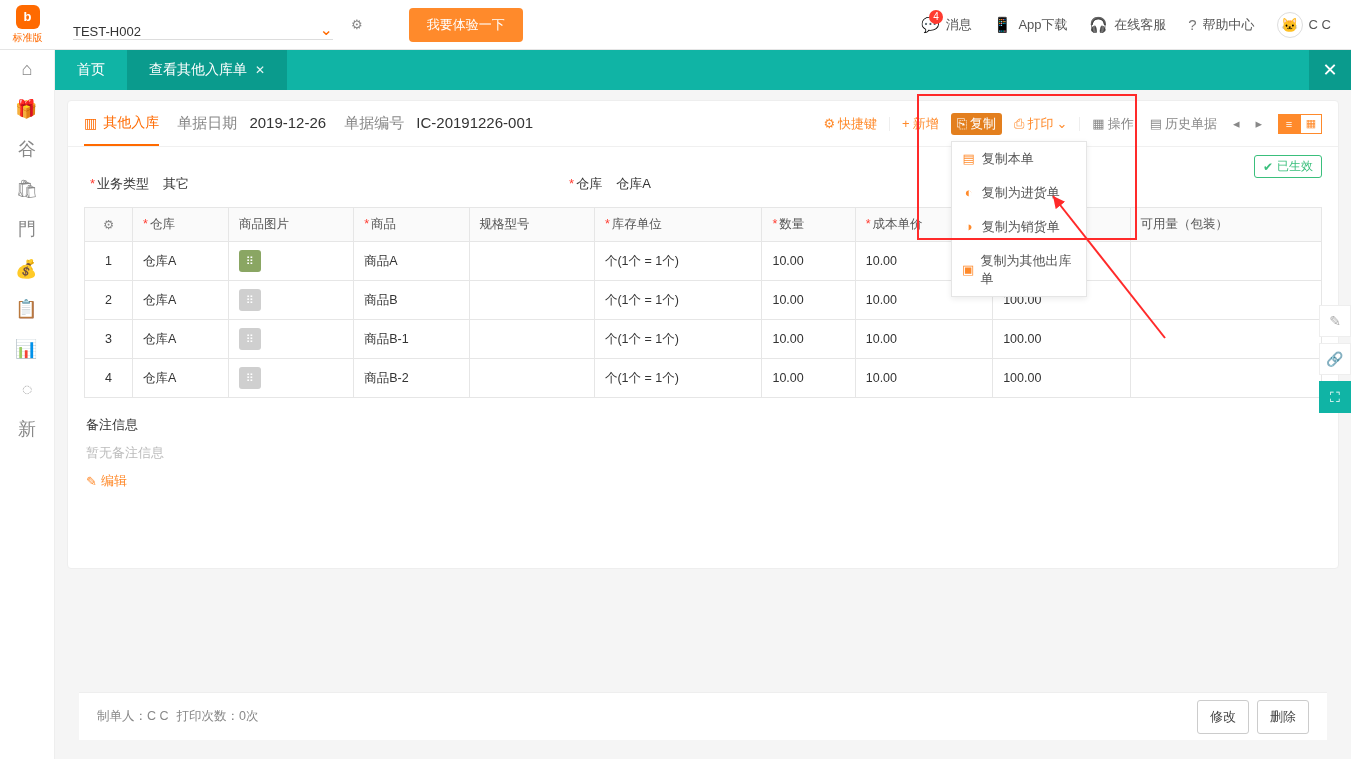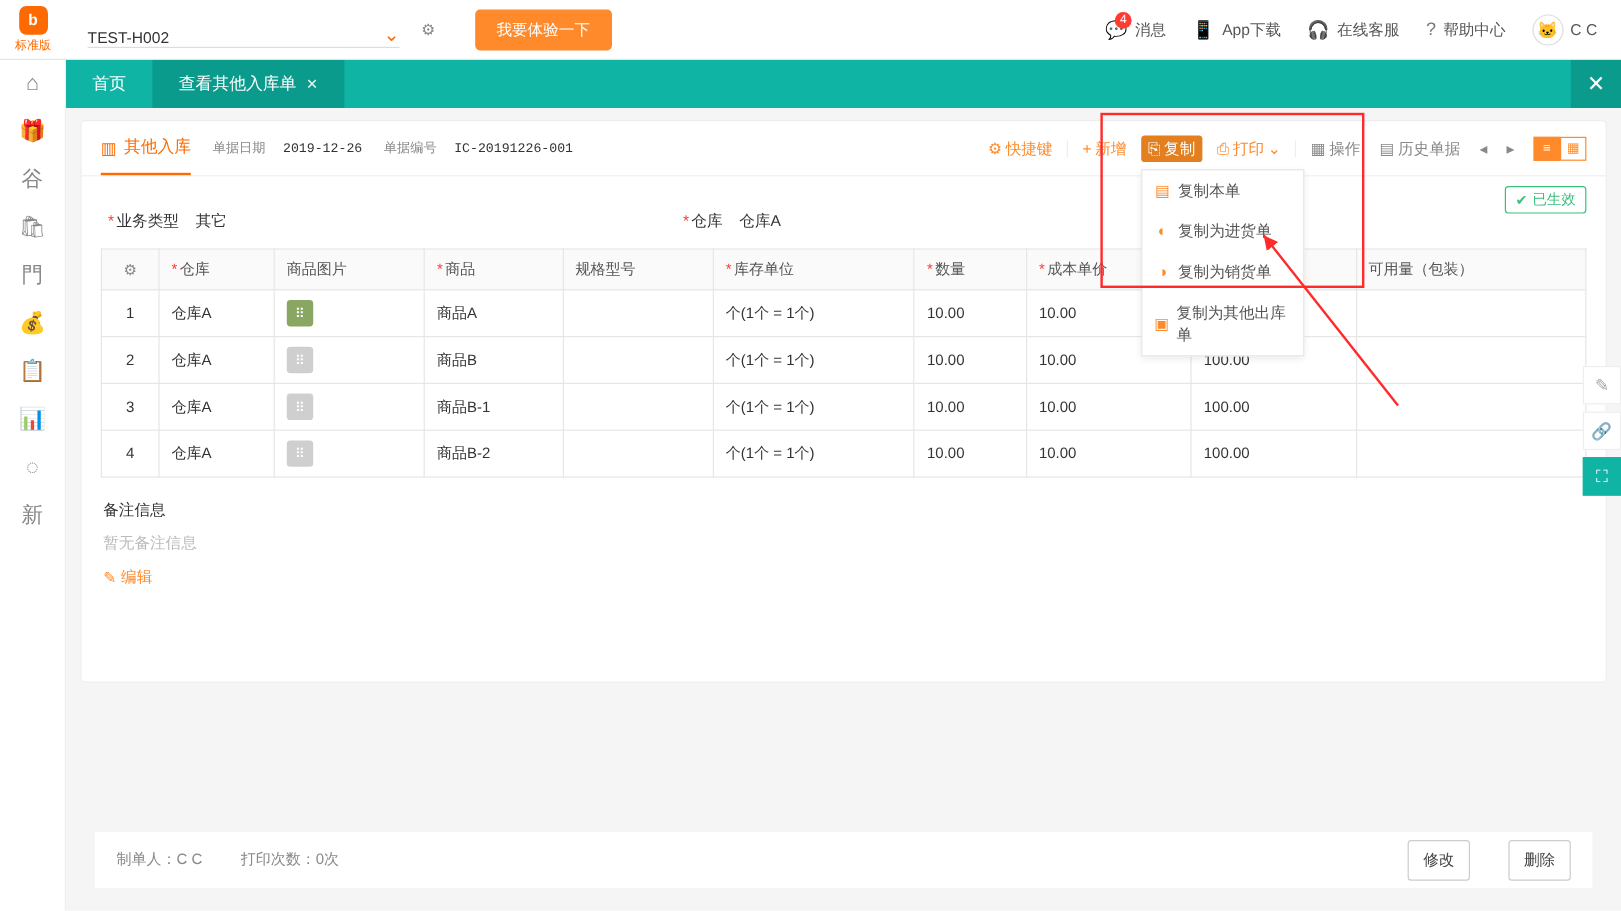--- a/index.html
+++ b/index.html
@@ -7,21 +7,21 @@
 
 
 .top-header { height: 50px; border-bottom: 1px solid #e5e5e5; display: flex; align-items: center; padding: 0 20px 0 0; }
 .logo-box { width: 55px; display: flex; flex-direction: column; align-items: center; justify-content: center; }
 .logo-icon { width: 24px; height: 24px; border-radius: 6px; background: #ff6a00; display: flex; align-items: center; justify-content: center; color: #fff; font-weight: bold; }
 .logo-label { font-size: 10px; color: #ff6a00; margin-top: 2px; }
 .company-select { flex: 0 0 260px; display: flex; align-items: flex-end; gap: 8px; border-bottom: 1px solid #ddd; margin-left: 18px; height: 30px; cursor: pointer; }
 .company-select .name { flex: 1; color: #333; }
 .company-select .caret { color: #ff6a00; font-size: 16px; }
 .gear-btn { margin-left: 18px; color: #888; cursor: pointer; }
-.try-btn { margin-left: 33px; background: #ff8a2b; color: #fff; border: none; border-radius: 4px; padding: 8px 18px; font-size: 13px; cursor: pointer; }
+.try-btn { margin-left: 46px; background: #ff8a2b; color: #fff; border: none; border-radius: 4px; padding: 8px 18px; font-size: 13px; cursor: pointer; }
 .header-spacer { flex: 1; }
 .header-right { display: flex; align-items: center; gap: 22px; }
 .hdr-item { display: flex; align-items: center; gap: 6px; cursor: pointer; color: #555; position: relative; }
 .hdr-item .icon { font-size: 15px; color: #777; }
 .msg-badge { position: absolute; top: -6px; left: 8px; background: #ff3b30; color: #fff; border-radius: 8px; font-size: 10px; padding: 0 4px; min-width: 14px; text-align: center; line-height: 14px; }
 .avatar { width: 26px; height: 26px; border-radius: 50%; background: #fff; border: 1px solid #ddd; display: flex; align-items: center; justify-content: center; font-size: 14px; }
 
 
 .layout { display: flex; height: calc(100% - 50px); }
 .left-nav { width: 55px; background: #fff; border-right: 1px solid #eee; display: flex; flex-direction: column; align-items: center; padding-top: 8px; gap: 18px; }
@@ -36,21 +36,21 @@
 .tabs-close-all { margin-left: auto; width: 42px; display: flex; align-items: center; justify-content: center; color: #fff; font-size: 18px; cursor: pointer; background: #0a9b8d; }
 
 
 .page-wrap { flex: 1; background: #f5f5f5; padding: 10px 12px; overflow: auto; }
 .card { background: #fff; border-radius: 4px; border: 1px solid #eee; position: relative; }
 
 
 .card-top { display: flex; align-items: center; height: 46px; padding: 0 16px; border-bottom: 1px solid #f0f0f0; gap: 18px; }
 .doc-tab { display: flex; align-items: center; gap: 6px; color: #ff6a00; font-size: 14px; font-weight: 500; border-bottom: 2px solid #ff6a00; height: 100%; }
 .doc-tab .doc-icon { color: #ff6a00; }
-.meta { color: #888; font-size: 11px; font-family: Liberation Mono, monospace; }
+.meta { color: #888; font-size: 15px; }
 .meta .value { color: #333; margin-left: 8px; }
 .actions { margin-left: auto; display: flex; align-items: center; gap: 8px; position: relative; }
 .act { display: flex; align-items: center; gap: 3px; color: #ff8a2b; cursor: pointer; font-size: 13px; padding: 2px 4px; }
 .act.gray { color: #888; }
 .act.pill { background: #e37f1e; color: #fff; border-radius: 3px; padding: 2px 6px; }
 .act-divider { width: 1px; height: 14px; background: #eee; }
 .view-toggle { display: flex; gap: 0; margin-left: 4px; }
 .vt-btn { width: 22px; height: 20px; border: 1px solid #ff8a2b; display: flex; align-items: center; justify-content: center; font-size: 11px; cursor: pointer; }
 .vt-btn.active { background: #ff8a2b; color: #fff; }
 .vt-btn.inactive { color: #ff8a2b; background: #fff; }
@@ -76,21 +76,21 @@
 tr.subtotal td { background: #fdf6ee; font-weight: 600; color: #333; }
 tr.subtotal td:first-child { text-align: center; }
 
 
 .remarks { padding: 4px 18px 18px; }
 .remarks h4 { font-size: 13px; font-weight: 500; color: #333; margin-bottom: 10px; }
 .remarks .placeholder { color: #bbb; font-size: 13px; margin-bottom: 10px; }
 .remarks .edit-link { color: #ff8a2b; font-size: 13px; cursor: pointer; display: flex; align-items: center; gap: 4px; }
 
 
-.card-footer { border-top: 1px solid #eee; height: 48px; display: flex; align-items: center; padding: 0 18px; gap: 32px; margin-top: auto; position: absolute; bottom: 0; left: 12px; right: 12px; background: #fff; }
+.card-footer { border-top: 1px solid #eee; height: 48px; display: flex; align-items: center; padding: 0 18px; gap: 8px; margin-top: auto; position: absolute; bottom: 0; left: 12px; right: 12px; background: #fff; }
 .footer-meta { color: #888; font-size: 12.5px; }
 .footer-spacer { flex: 1; }
 .footer-btn { border: 1px solid #ccc; background: #fff; border-radius: 3px; padding: 7px 12px; cursor: pointer; font-size: 13px; color: #444; }
 
 
 .copy-dropdown { position: absolute; top: 28px; left: 0; background: #fff; border: 1px solid #e5e5e5; box-shadow: 0 2px 6px rgba(0,0,0,.08); width: 136px; z-index: 50; }
 .copy-dropdown .dd-item { padding: 8px 10px; display: flex; align-items: center; gap: 6px; color: #555; cursor: pointer; font-size: 13px; }
 .copy-dropdown .dd-icon { color: #ff8a2b; width: 14px; display: inline-flex; align-items: center; justify-content: center; }
 
 

